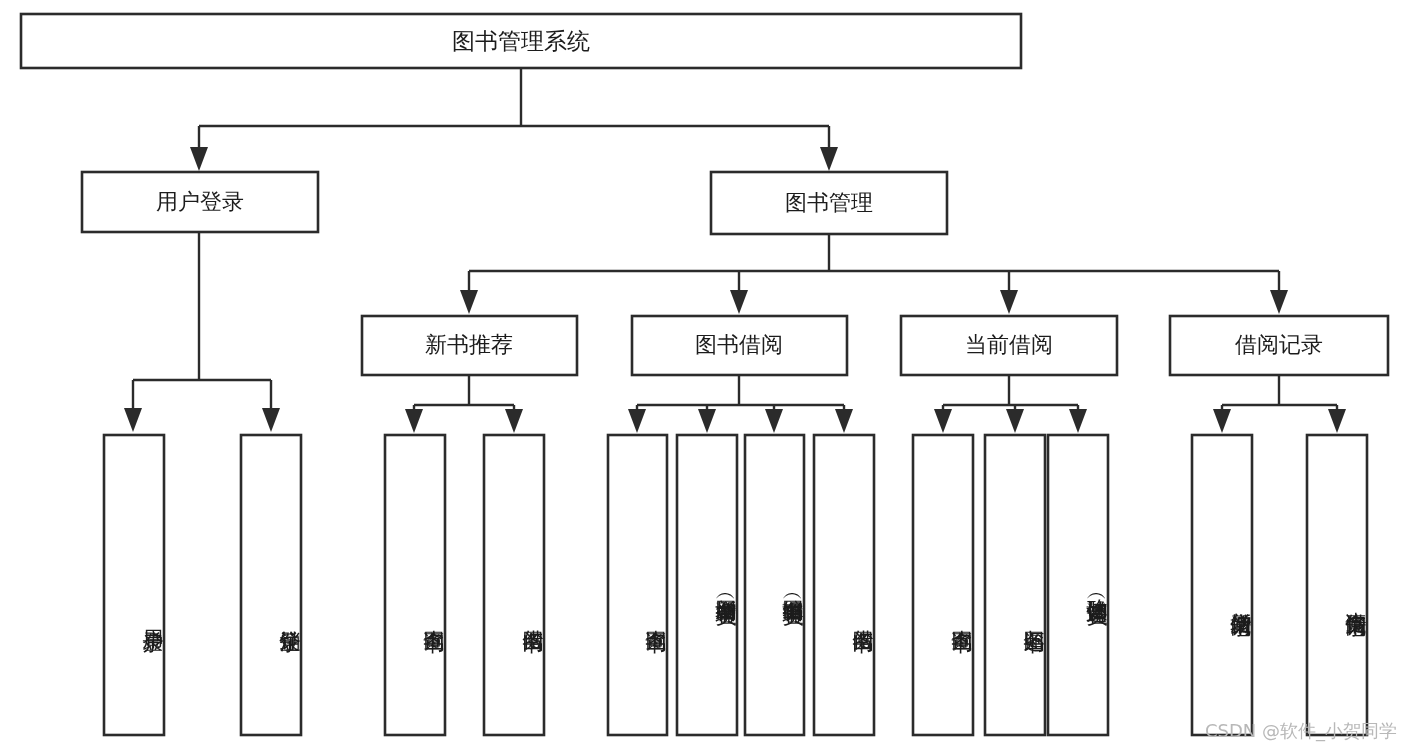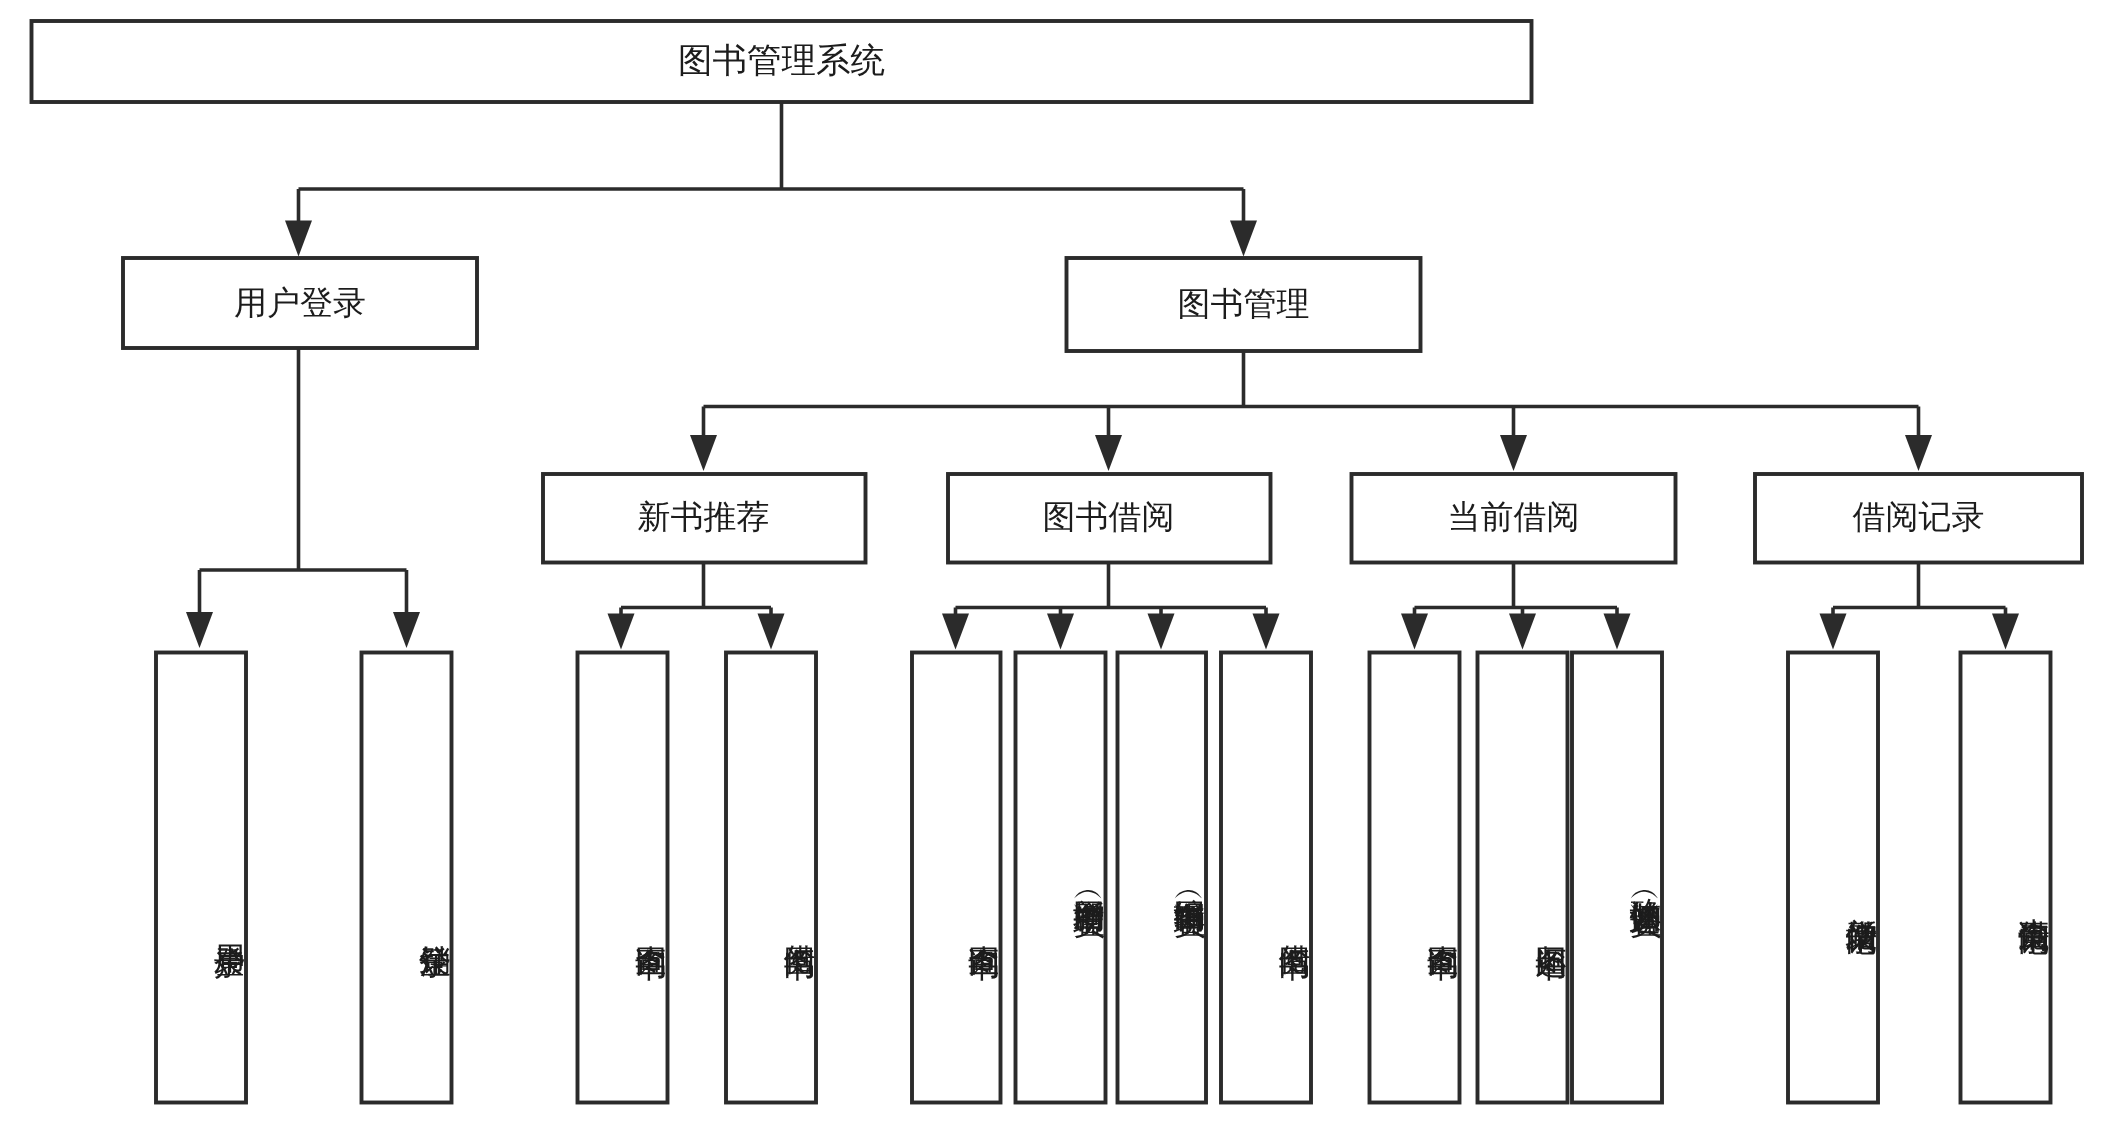--- a/index.html
+++ b/index.html
@@ -228,14 +228,15 @@
   <div class="leaf-label" style="left:745px; top:440px; width:59px; height:292px;">编辑图书（管理员）</div>
   <div class="leaf-label" style="left:814px; top:500px; width:60px; height:230px;">借阅图书</div>
 
   <div class="leaf-label" style="left:913px; top:500px; width:60px; height:230px;">查询图书</div>
   <div class="leaf-label" style="left:985px; top:500px; width:60px; height:230px;">归还图书</div>
   <div class="leaf-label" style="left:1048px; top:440px; width:60px; height:292px;">确认归还（管理员）</div>
 
   <div class="leaf-label" style="left:1192px; top:465px; width:60px; height:265px;">新增借阅记录</div>
   <div class="leaf-label" style="left:1307px; top:465px; width:60px; height:265px;">查询借阅记录</div>
 
+  <div class="watermark">CSDN @软件_小贺同学</div>
 
 </div>
 
 </body></html>

